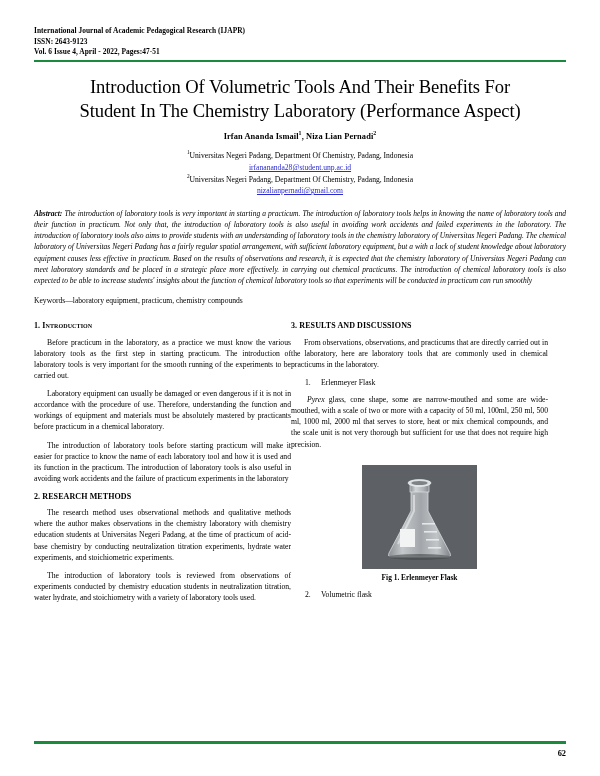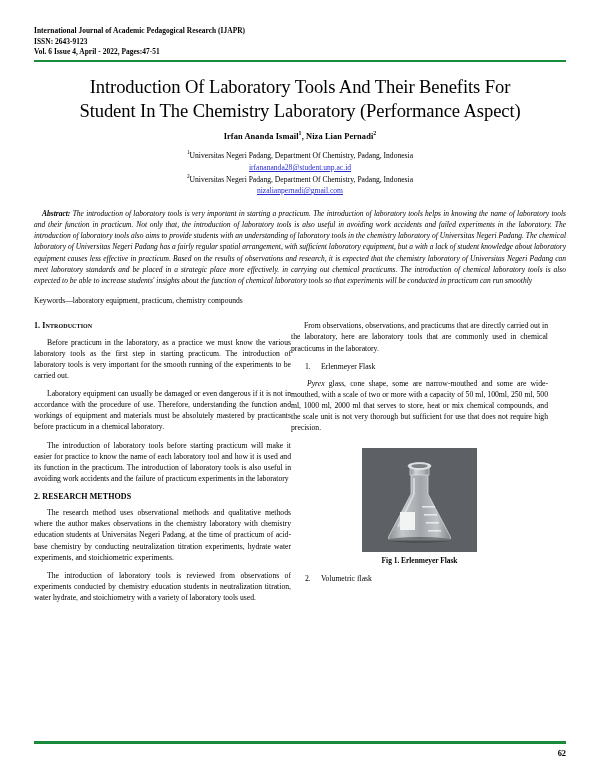--- a/index.html
+++ b/index.html
@@ -73,21 +73,20 @@
     margin-top: 11px;
     font-size: 7.5px;
     line-height: 1.50;
     text-align: justify;
     font-style: italic;
     font-weight: bold;
   }
   .abstract .lbl {
     font-style: italic;
     font-weight: bold;
-    margin-left: 8px;
   }
   .abstract .txt { font-weight: normal; font-style: italic; }
 
   .keywords {
     margin-top: 9px;
     font-size: 7.6px;
     line-height: 1.45;
   }
   .keywords .kw-lbl { font-weight: normal; }
 
@@ -175,21 +174,21 @@
 <div class="page">
 
   <div class="masthead">
     <div>International Journal of Academic Pedagogical Research (IJAPR)</div>
     <div>ISSN: 2643-9123</div>
     <div>Vol. 6 Issue 4, April - 2022, Pages:47-51</div>
   </div>
   <div class="green-rule"></div>
 
   <div class="title">
-    <span>Introduction Of Laboratory Tools And Their Benefits For</span>
+    <span>Introduction Of Volumetric Tools And Their Benefits For</span>
     <br>
     <span>Student In The Chemistry Laboratory (Performance Aspect)</span>
   </div>
 
   <div class="authors">
     <span>Irfan Ananda Ismail</span><sup>1</sup><span>, </span><span>Niza Lian Pernadi</span><sup>2</sup>
   </div>
 
   <div class="affil-block">
     <div>
@@ -222,20 +221,21 @@
       <p class="body">Before practicum in the laboratory, as a practice we must know the various laboratory tools as the first step in starting practicum. The introduction of laboratory tools is very important for the smooth running of the experiments to be carried out.</p>
       <p class="body">Laboratory equipment can usually be damaged or even dangerous if it is not in accordance with the procedure of use. Therefore, understanding the function and workings of equipment and materials must be absolutely mastered by practicants before practicum in a chemical laboratory.</p>
       <p class="body">The introduction of laboratory tools before starting practicum will make it easier for practice to know the name of each laboratory tool and how it is used and its function in the practicum. The introduction of laboratory tools is also useful in avoiding work accidents and the failure of practicum experiments in the laboratory</p>
 
       <div class="sec-head">2. RESEARCH METHODS</div>
       <p class="body">The research method uses observational methods and qualitative methods where the author makes observations in the chemistry laboratory with chemistry education students at Universitas Negeri Padang, at the time of practicum of acid-base chemistry by conducting neutralization titration experiments, hydrate water experiments, and stoichiometric experiments.</p>
       <p class="body">The introduction of laboratory tools is reviewed from observations of experiments conducted by chemistry education students in neutralization titration, water hydrate, and stoichiometry with a variety of laboratory tools used.</p>
     </div>
 
     <div class="col">
+      <div class="sec-head">3.  RESULTS AND DISCUSSIONS</div>
       <p class="body">From observations, observations, and practicums that are directly carried out in the laboratory, here are laboratory tools that are commonly used in chemical practicums in the laboratory.</p>
 
       <div class="tool-item">
         <span class="tool-num">1.</span>
         <span class="tool-name">Erlenmeyer Flask</span>
       </div>
 
       <p class="tool-desc"><span class="ital">Pyrex</span><span> glass, cone shape, some are narrow-mouthed and some are wide-mouthed, with a scale of two or more with a capacity of 50 ml, 100ml, 250 ml, 500 ml, 1000 ml, 2000 ml that serves to store, heat or mix chemical compounds, and the scale unit is not very thorough but sufficient for use that does not require high precision.</span></p>
 
       <div class="figure">

